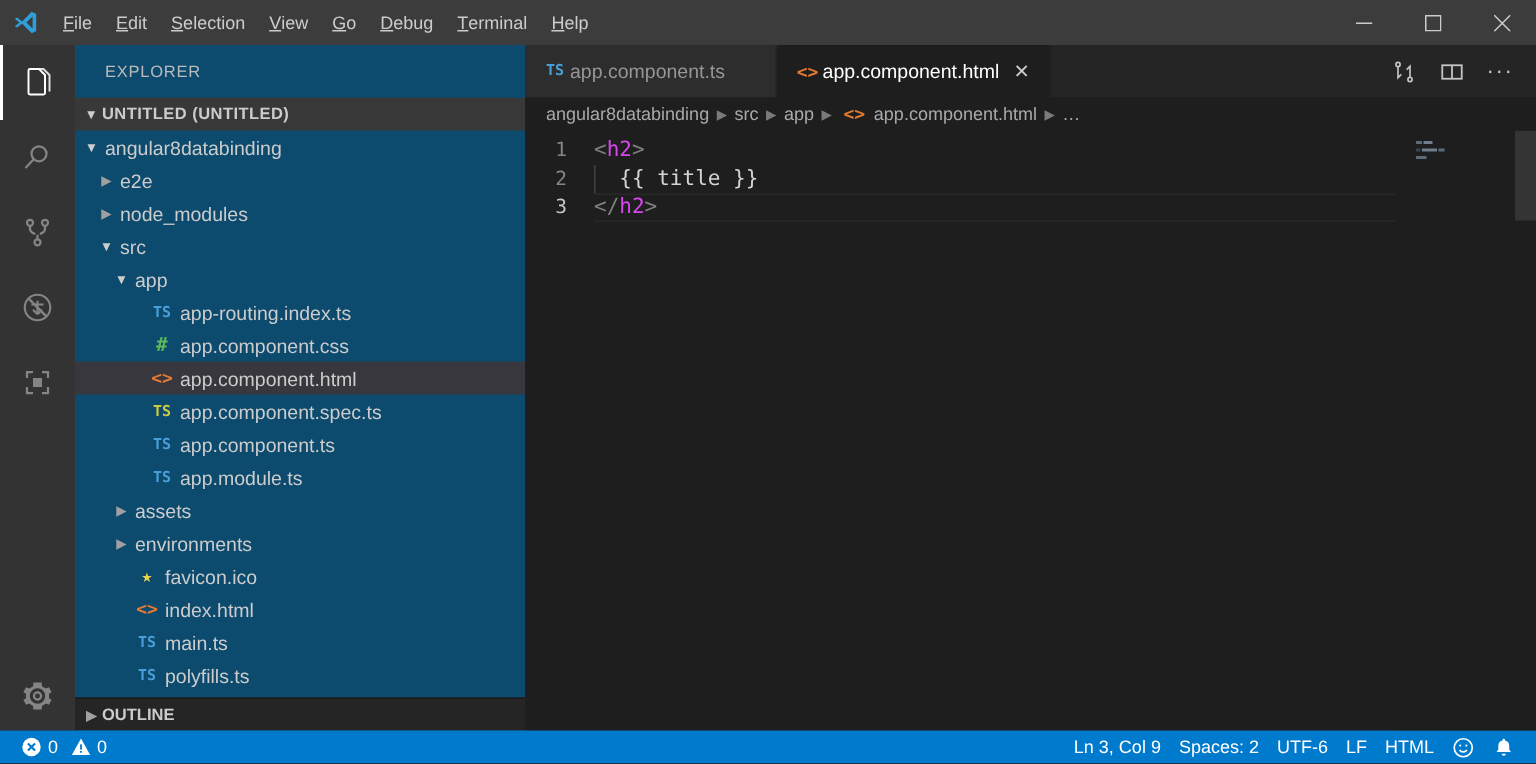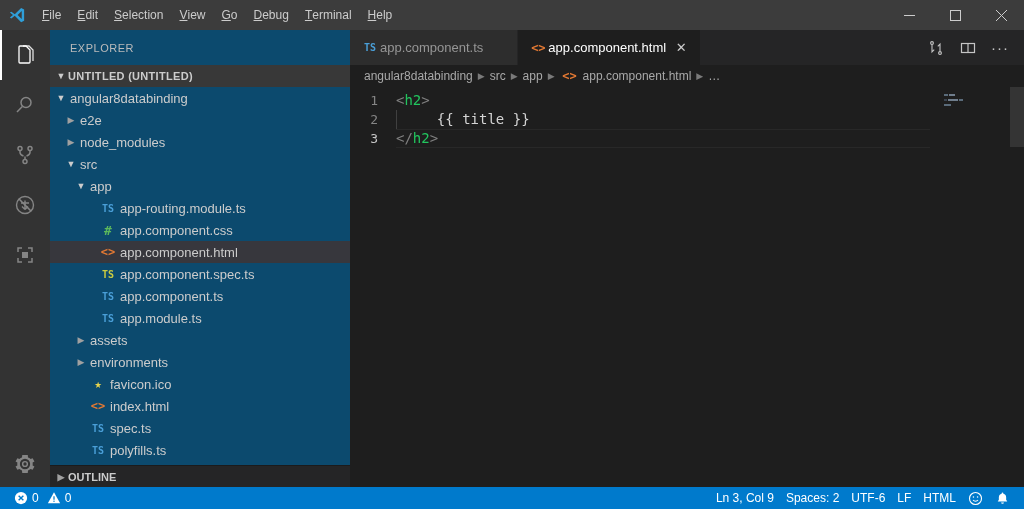--- a/index.html
+++ b/index.html
@@ -134,22 +134,22 @@
     content:""; position:absolute; left:0; right:0; top:0; bottom:0;
     border-top:1px solid #282828; border-bottom:1px solid #282828; pointer-events:none;
   }
   .lnum {
     width: 46px; flex: 0 0 46px; text-align: right; padding-right: 18px;
     color: #858585; font-size: 13px;
   }
   .cline.current .lnum { color: #c6c6c6; }
   .code-text { position: relative; flex: 1; white-space: pre; color: #d4d4d4; padding-right: 20px; }
   .tok-bracket { color: #808080; }
-  .tok-tag { color: #22c55e; }
-  .tok-text { color: #d4d4d4; padding-left: 24px; }
+  .tok-tag { color: #d946ef; }
+  .tok-text { color: #d4d4d4; }
   .indent-guide {
     position: absolute; left: 0; top: 0; bottom: 0; width: 1px; background: #404040;
   }
   .minimap {
     width: 80px; flex: 0 0 80px; position: relative; background: #1e1e1e;
   }
   .mini-code { position: absolute; top: 6px; left: 14px; }
   .mini-line { display: flex; gap: 1px; height: 3px; margin-bottom: 2px; align-items: center; }
   .mini-blk { height: 2px; border-radius: 0; }
   .overview-ruler {
@@ -283,21 +283,21 @@
           </div>
           <div class="row">
             <span style="display:inline-block;width:24px;flex:0 0 24px"></span>
             <span class="twisty">▼</span>
             <span class="label">app</span>
           </div>
           <div class="row">
             <span style="display:inline-block;width:34px;flex:0 0 34px"></span>
             <span class="twisty"></span>
             <span class="ficon ts">TS</span>
-            <span class="label">app-routing.module.ts</span>
+            <span class="label">app-routing.index.ts</span>
           </div>
           <div class="row">
             <span style="display:inline-block;width:34px;flex:0 0 34px"></span>
             <span class="twisty"></span>
             <span class="ficon css">#</span>
             <span class="label">app.component.css</span>
           </div>
           <div class="row selected">
             <span style="display:inline-block;width:34px;flex:0 0 34px"></span>
             <span class="twisty"></span>
@@ -341,21 +341,21 @@
           <div class="row">
             <span style="display:inline-block;width:24px;flex:0 0 24px"></span>
             <span class="twisty"></span>
             <span class="ficon html">&lt;&gt;</span>
             <span class="label">index.html</span>
           </div>
           <div class="row">
             <span style="display:inline-block;width:24px;flex:0 0 24px"></span>
             <span class="twisty"></span>
             <span class="ficon ts">TS</span>
-            <span class="label">spec.ts</span>
+            <span class="label">main.ts</span>
           </div>
           <div class="row">
             <span style="display:inline-block;width:24px;flex:0 0 24px"></span>
             <span class="twisty"></span>
             <span class="ficon ts">TS</span>
             <span class="label">polyfills.ts</span>
           </div>
         </div>
     </div>
     <div class="outline-bar">

